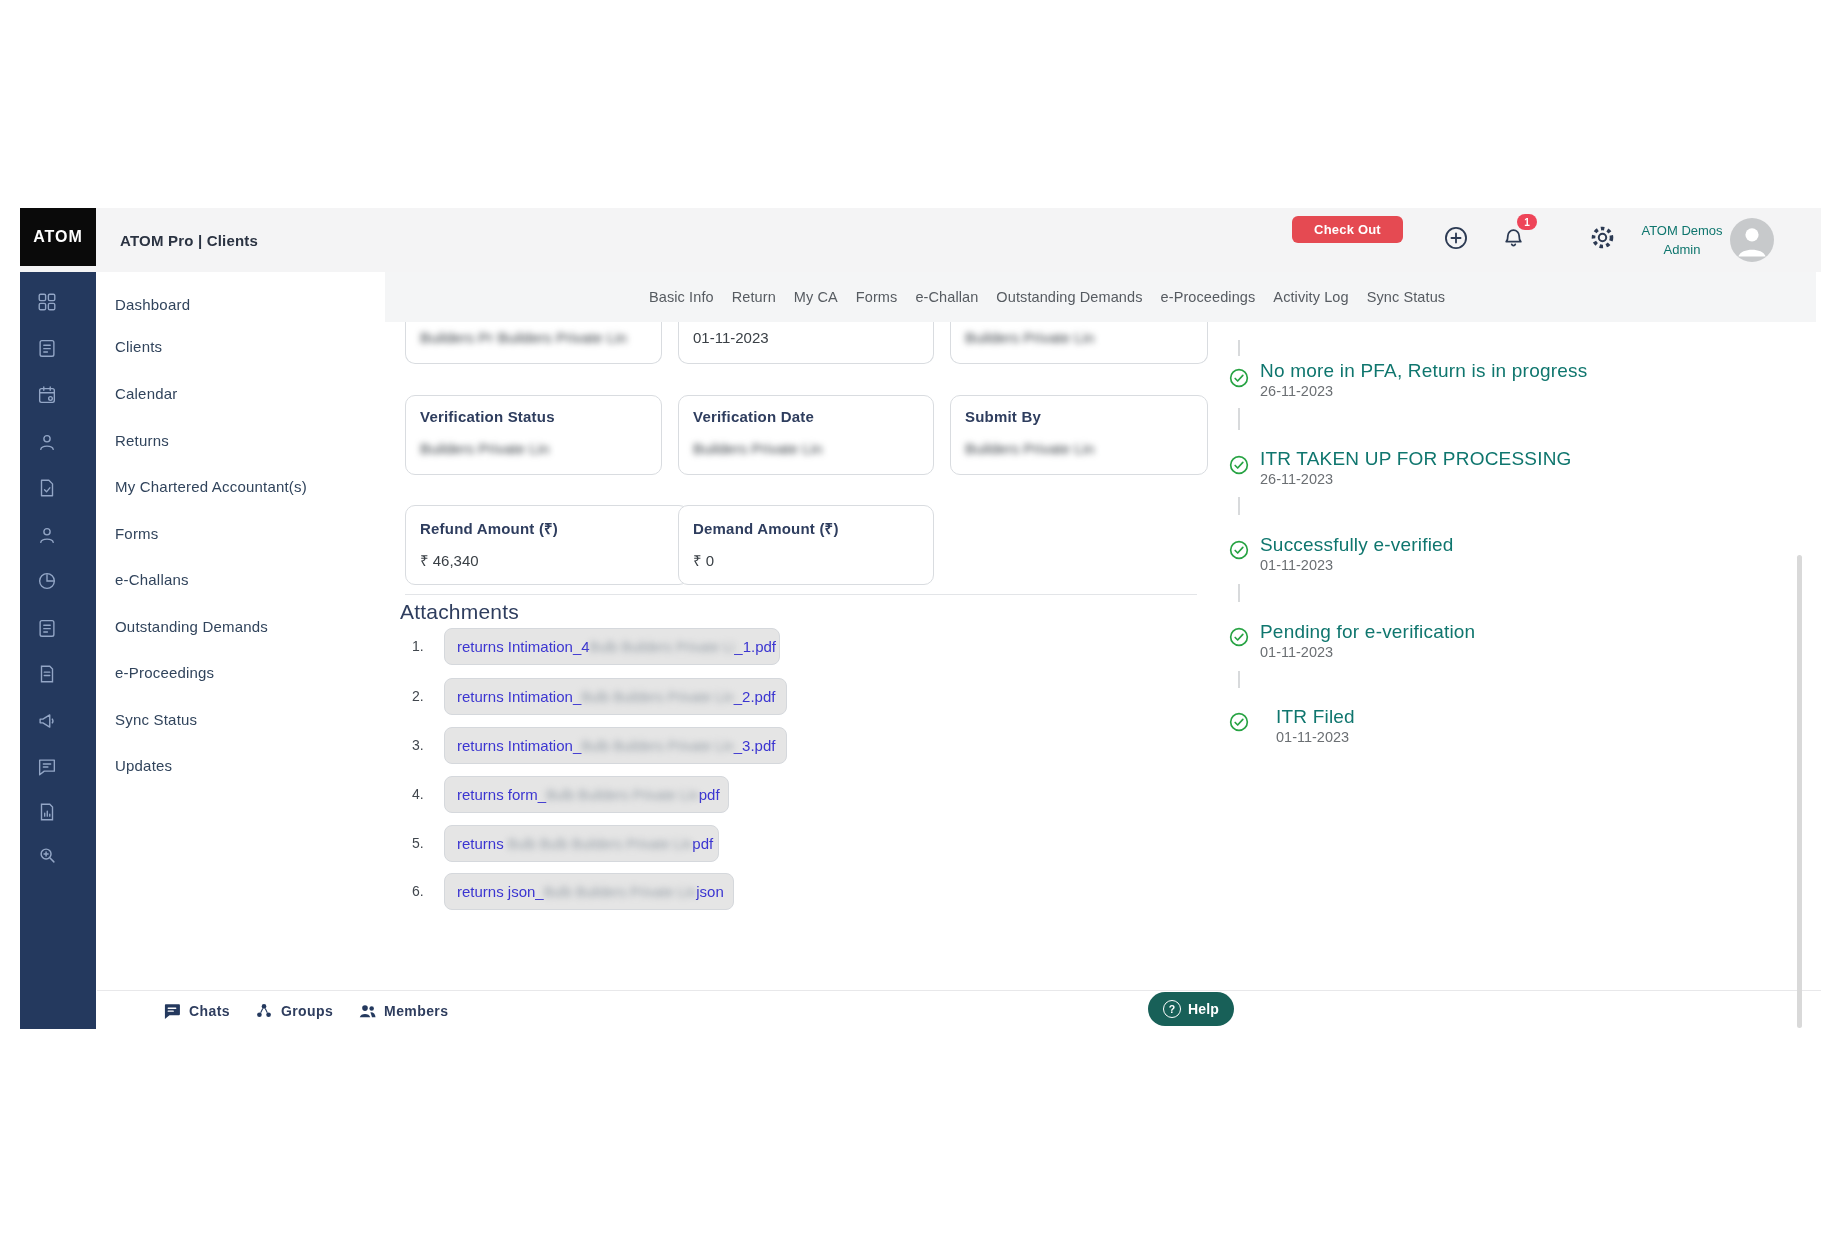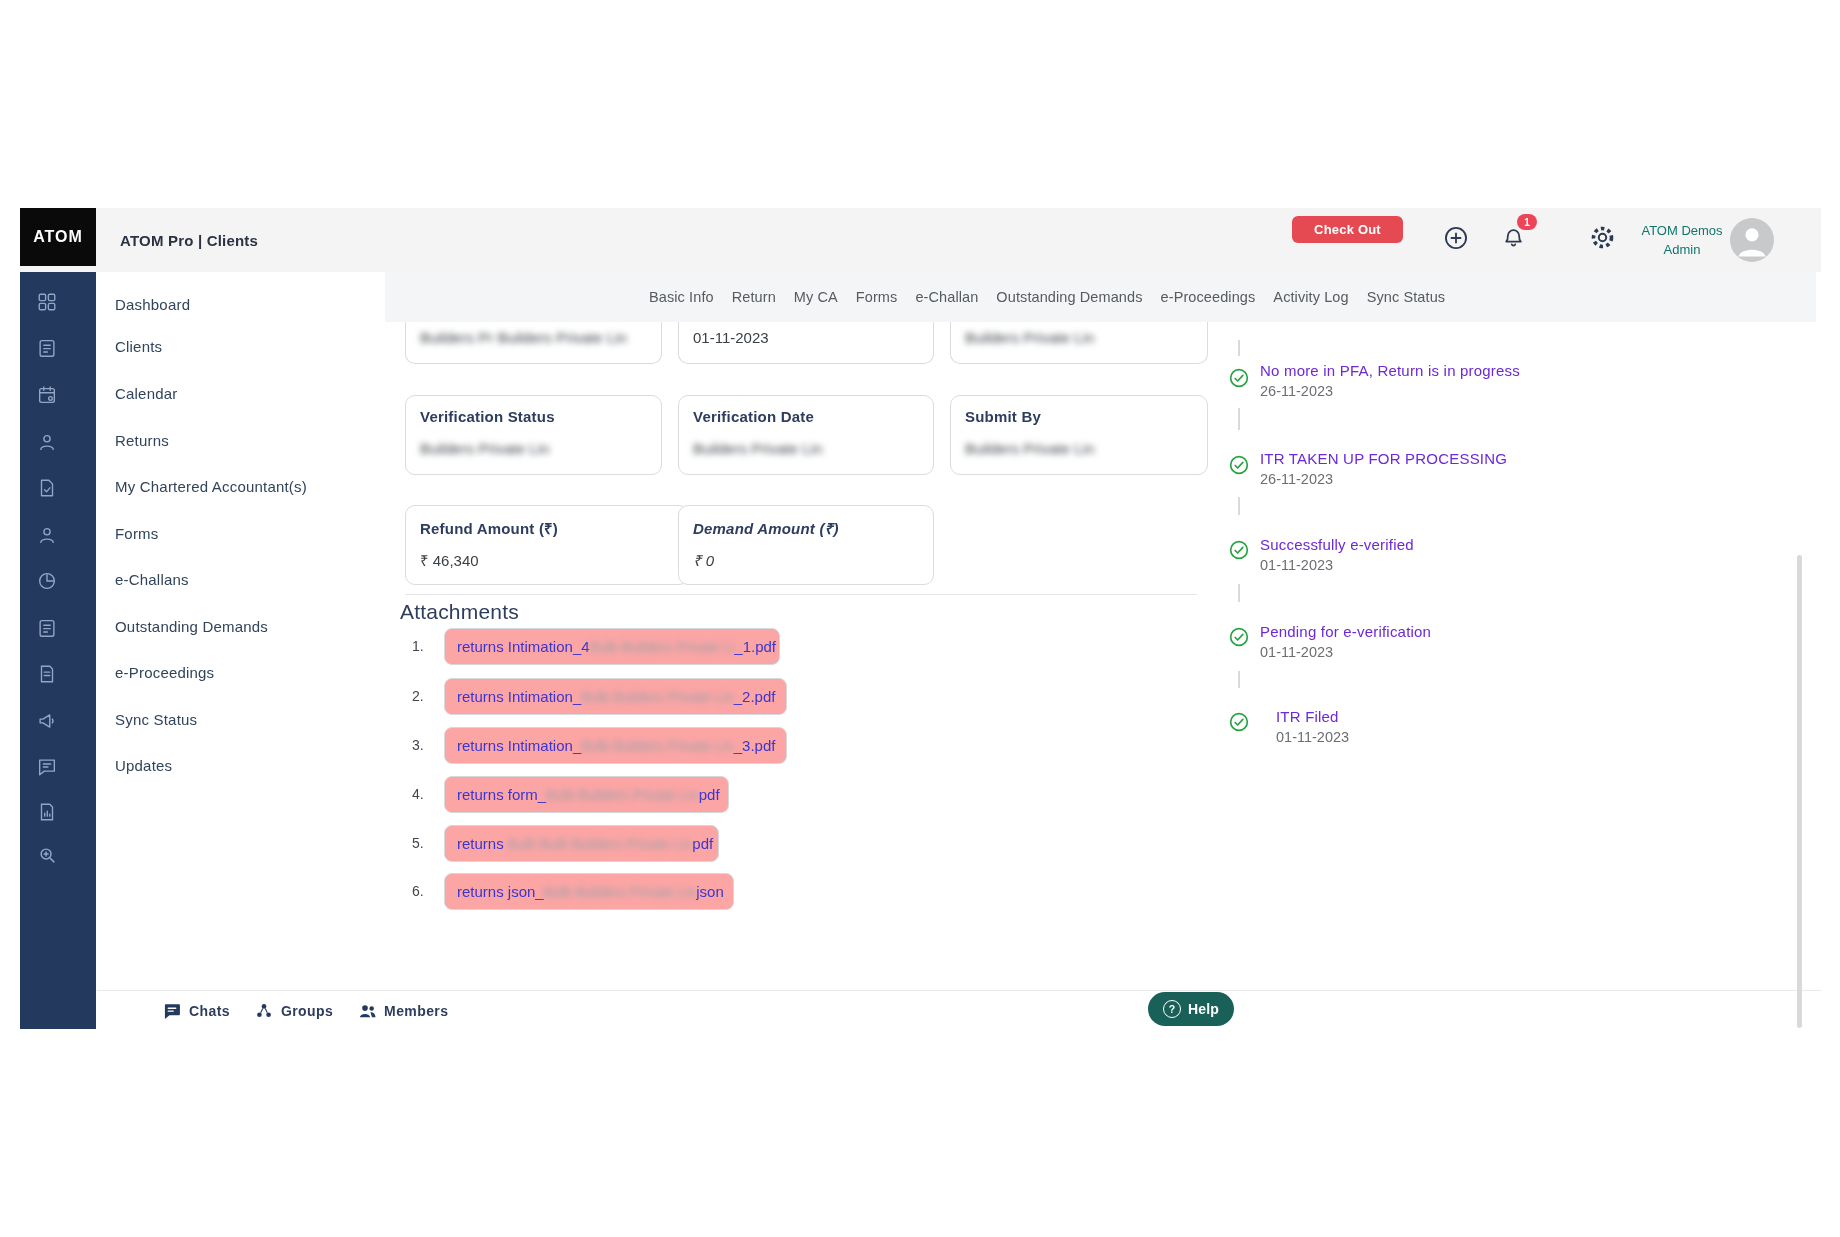--- a/index.html
+++ b/index.html
@@ -30,27 +30,27 @@
   
   .box{position:absolute;background:#fff;border:1px solid #d9dce0;border-radius:10px;box-sizing:border-box;}
   .box.cut{border-top:none;border-radius:0 0 10px 10px;}
   .box .lbl{position:absolute;left:14px;top:12px;font-size:15px;font-weight:700;color:#2e3d5e;letter-spacing:.2px;white-space:nowrap;}
   .box .val{position:absolute;left:14px;top:44px;font-size:15px;color:#3a4046;white-space:nowrap;}
   .blur{color:#98a0a8;filter:blur(3px);user-select:none;}
 
   .divider{position:absolute;background:#e3e5e8;height:1px;}
   .attach-head{position:absolute;font-size:21px;font-weight:400;color:#2e3d5e;letter-spacing:.2px;}
   .att-num{position:absolute;left:392px;font-size:14px;color:#40464d;}
-  .pill{position:absolute;left:424px;height:37px;border:1px solid #d5d8dc;border-radius:8px;background:#fca5a5;box-sizing:border-box;display:flex;align-items:center;padding:0 12px;white-space:nowrap;overflow:hidden;font-size:15px;color:#3b35d1;cursor:pointer;}
+  .pill{position:absolute;left:424px;height:37px;border:1px solid #d5d8dc;border-radius:8px;background:#e5e5e5;box-sizing:border-box;display:flex;align-items:center;padding:0 12px;white-space:nowrap;overflow:hidden;font-size:15px;color:#3b35d1;cursor:pointer;}
   .pill .blur{font-size:14px;}
 
   
   .tl-icon{position:absolute;left:1209px;width:20px;height:20px;color:#27a343;}
   .tl-text{position:absolute;left:1240px;width:560px;line-height:21px;}
-  .tl-title{font-size:15px;color:#6d28d9;letter-spacing:.2px;}
+  .tl-title{font-size:19px;color:#0f766e;letter-spacing:.2px;}
   .tl-date{font-size:14.5px;color:#6b6f73;}
   .tl-conn{position:absolute;left:1218px;width:2px;background:#d8dadc;}
 
   
   .foot-div{position:absolute;left:77px;top:782px;width:1724px;height:1px;background:#e8e8ea;}
   .footer-items{position:absolute;left:142px;top:793px;display:flex;align-items:center;gap:10px;}
   .f-item{display:flex;align-items:center;gap:7px;margin-right:14px;cursor:pointer;}
   .f-label{font-size:14px;font-weight:700;color:#2e3d5e;letter-spacing:.4px;}
   .f-ico{width:20px;height:20px;color:#24395e;}
   .btn-help{position:absolute;left:1128px;top:784px;width:86px;height:34px;border-radius:17px;background:#186058;border:none;color:#fff;display:flex;align-items:center;justify-content:center;gap:7px;cursor:pointer;font-family:inherit;}
@@ -233,21 +233,21 @@
   </div>
   <div class="box" style="left:930px;top:187px;width:258px;height:80px;">
     <div class="lbl">Submit By</div>
     <div class="val blur">Builders Private Lin</div>
   </div>
 
   <div class="box" style="left:385px;top:297px;width:284px;height:80px;">
     <div class="lbl">Refund Amount (₹)</div>
     <div class="val">₹ 46,340</div>
   </div>
-  <div class="box" style="left:658px;top:297px;width:256px;height:80px;font-style:italic;">
+  <div class="box" style="left:658px;top:297px;width:256px;height:80px;">
     <div class="lbl">Demand Amount (₹)</div>
     <div class="val">₹ 0</div>
   </div>
 
   <div class="divider" style="left:385px;top:386px;width:792px;"></div>
 
   <div class="attach-head" style="left:380px;top:392px;">Attachments</div>
 
   <div class="att-num" style="top:430px;">1.</div>
   <div class="pill" style="top:420px;width:336px;">

